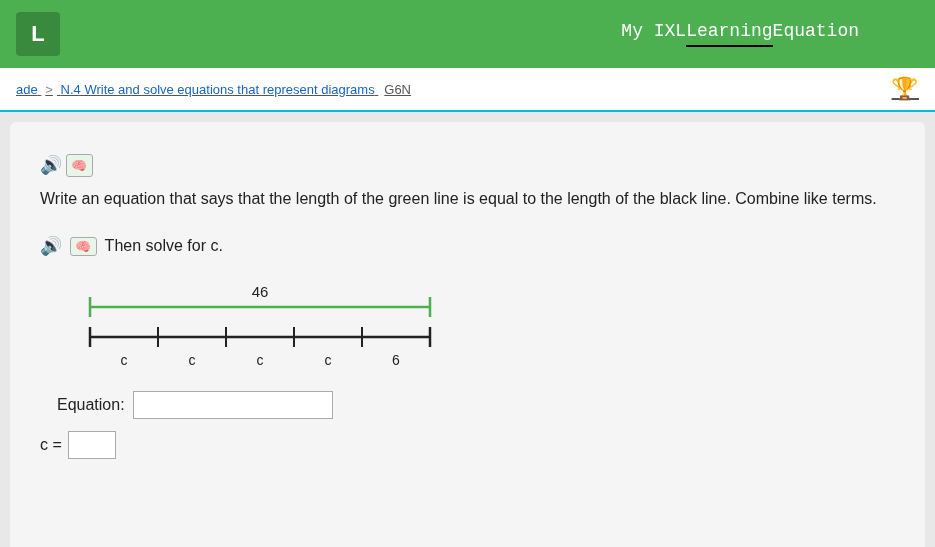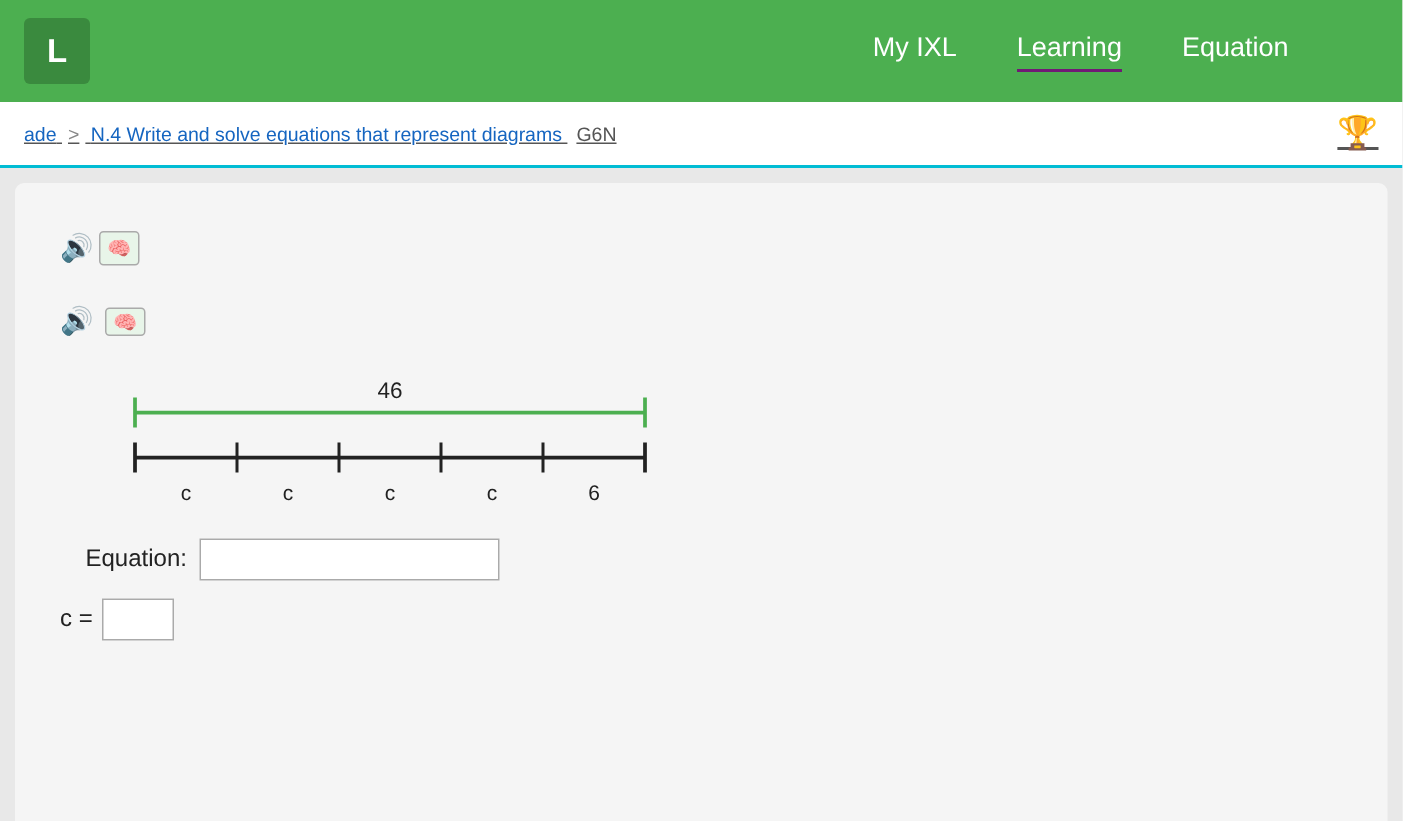--- a/index.html
+++ b/index.html
@@ -22,33 +22,33 @@
       width: 44px;
       height: 44px;
       display: flex;
       align-items: center;
       justify-content: center;
       border-radius: 4px;
       margin-right: 20px;
     }
     .header-nav {
       display: flex;
-      gap: 40px;
       margin-left: auto;
       margin-right: 60px;
+      font-family: Liberation Mono, monospace;
     }
     .header-nav a {
       color: white;
       text-decoration: none;
       font-size: 18px;
       font-weight: 500;
       padding-bottom: 4px;
     }
     .header-nav a.active {
-      border-bottom: 2px solid #701a75;
+      border-bottom: 2px solid #000000;
     }
 
     
     .breadcrumb-bar {
       background: white;
       border-bottom: 2px solid #00bcd4;
       padding: 8px 16px;
       display: flex;
       align-items: center;
       justify-content: space-between;
@@ -183,25 +183,27 @@
   <div class="trophy-icon">🏆</div>
 </div>
 
 <div class="main-content">
 
   <div class="instruction">
     <span class="icons">
       <span class="sound-icon">🔊</span>
       <span class="brain-icon">🧠</span>
     </span>
+    <span>Write an equation that says that the length of the green line is equal to the length of the black line. Combine like terms.</span>
   </div>
 
   <div class="then-solve">
     <span class="sound-icon">🔊</span>
     <span class="brain-icon">🧠</span>
+    <span>Then solve for c.</span>
   </div>
 
   <div class="diagram-container">
     <div class="diagram">
       <svg width="380" height="100">
 
         <line x1="30" y1="32" x2="370" y2="32" stroke="#4caf50" stroke-width="2.5"></line>
 
         <line x1="30" y1="22" x2="30" y2="42" stroke="#4caf50" stroke-width="2.5"></line>
 

